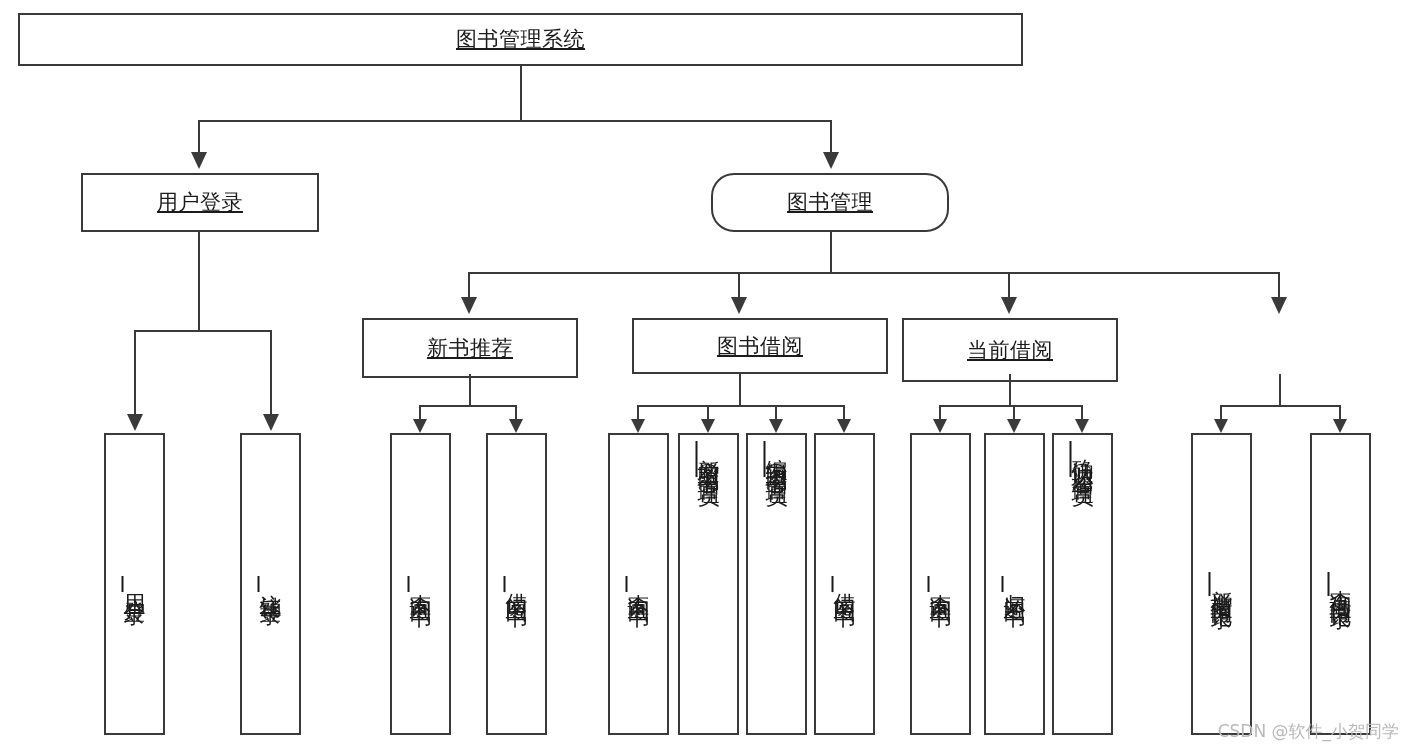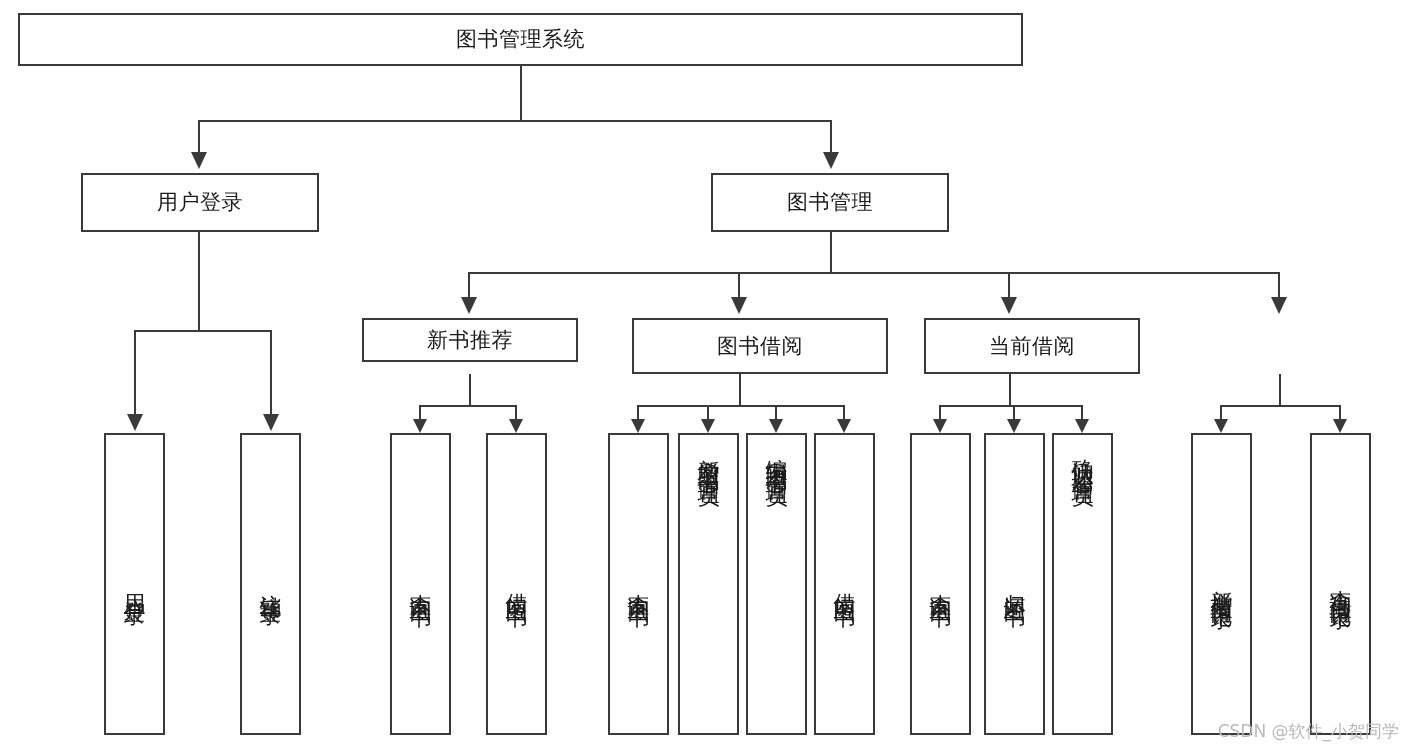--- a/index.html
+++ b/index.html
@@ -26,20 +26,21 @@
     display: flex;
     align-items: center;
     justify-content: center;
     color: #1b1b1b;
   }
   .node .label {
     display: block;
     text-align: center;
     line-height: 1.15;
     white-space: nowrap;
+    text-decoration: underline;
   }
   
   .node.horiz .label {
     font-size: 21px;
     letter-spacing: 0.5px;
   }
   .node.root .label { font-size: 21px; }
   
   .node.vert {
     align-items: flex-start;
@@ -112,21 +113,21 @@
   <div class="vline" style="left:198px; top:120px; height:34px;"></div>
   <div class="arrow" style="left:191px; top:152px;"></div>
 
   <div class="vline" style="left:830px; top:120px; height:34px;"></div>
   <div class="arrow" style="left:823px; top:152px;"></div>
 
   <div class="node horiz" style="left:81px; top:173px; width:238px; height:59px;">
     <span class="label">用户登录</span>
   </div>
 
-  <div class="node horiz" style="left:711px; top:173px; width:238px; height:59px;">
+  <div class="node horiz" style="left:711px; top:173px; width:238px; height:59px;border-radius:23px;">
     <span class="label">图书管理</span>
   </div>
 
   <div class="vline" style="left:830px; top:232px; height:41px;"></div>
   <div class="hline" style="left:468px; top:272px; width:812px;"></div>
 
   <div class="vline" style="left:468px; top:272px; height:27px;"></div>
   <div class="arrow" style="left:461px; top:297px;"></div>
 
   <div class="vline" style="left:738px; top:272px; height:27px;"></div>
@@ -138,27 +139,27 @@
   <div class="vline" style="left:1278px; top:272px; height:27px;"></div>
   <div class="arrow" style="left:1271px; top:297px;"></div>
 
   <div class="vline" style="left:198px; top:232px; height:100px;"></div>
   <div class="hline" style="left:134px; top:330px; width:138px;"></div>
   <div class="vline" style="left:134px; top:330px; height:86px;"></div>
   <div class="arrow" style="left:127px; top:414px;"></div>
   <div class="vline" style="left:270px; top:330px; height:86px;"></div>
   <div class="arrow" style="left:263px; top:414px;"></div>
 
-  <div class="node horiz" style="left:362px; top:318px; width:216px; height:44px;">
+  <div class="node horiz" style="left:362px; top:318px; width:216px; height:60px;">
     <span class="label">新书推荐</span>
   </div>
   <div class="node horiz" style="left:632px; top:318px; width:256px; height:56px;">
     <span class="label">图书借阅</span>
   </div>
-  <div class="node horiz" style="left:924px; top:318px; width:216px; height:56px;">
+  <div class="node horiz" style="left:902px; top:318px; width:216px; height:64px;">
     <span class="label">当前借阅</span>
   </div>
 
   <div class="vline" style="left:469px; top:374px; height:32px;"></div>
   <div class="hline" style="left:419px; top:405px; width:98px;"></div>
   <div class="vline" style="left:419px; top:405px; height:16px;"></div>
   <div class="arrow small" style="left:413px; top:419px;"></div>
   <div class="vline" style="left:515px; top:405px; height:16px;"></div>
   <div class="arrow small" style="left:509px; top:419px;"></div>
 

